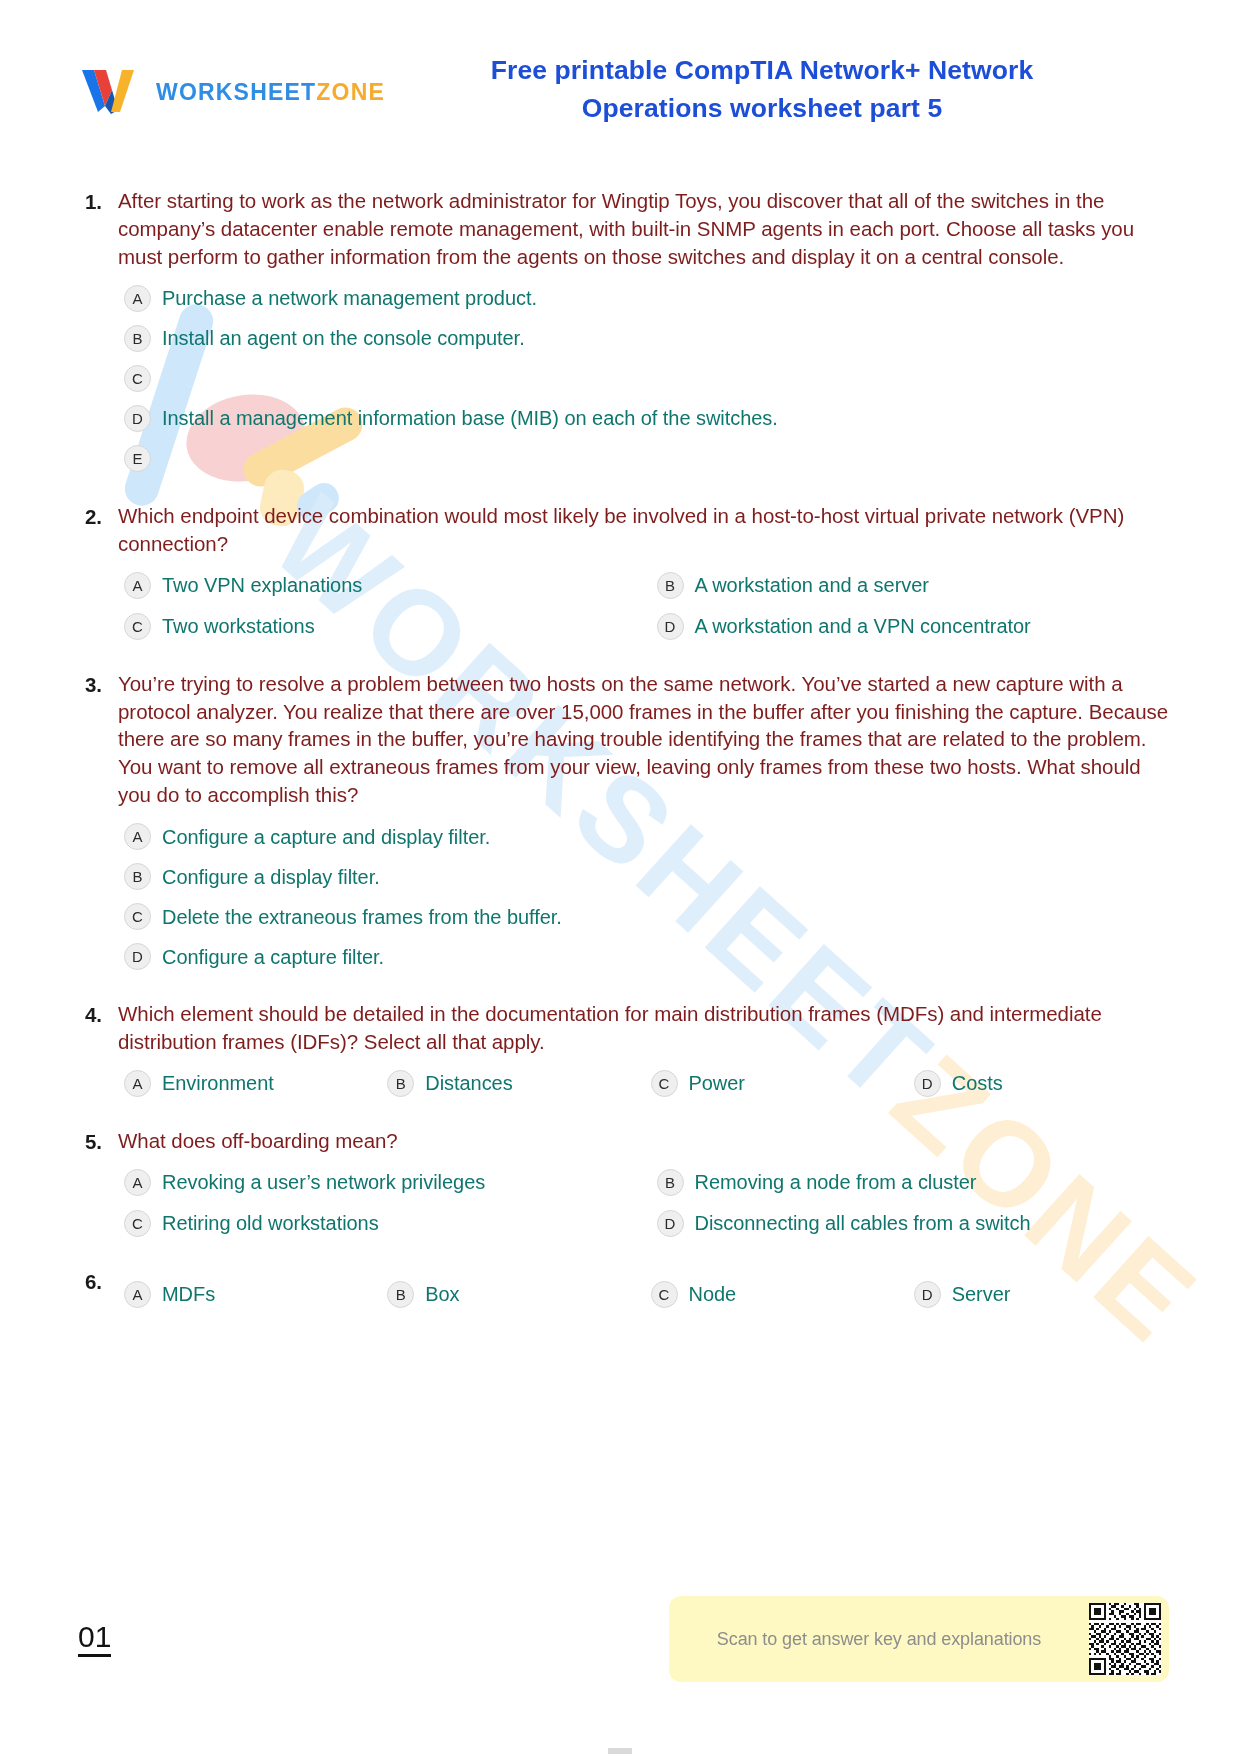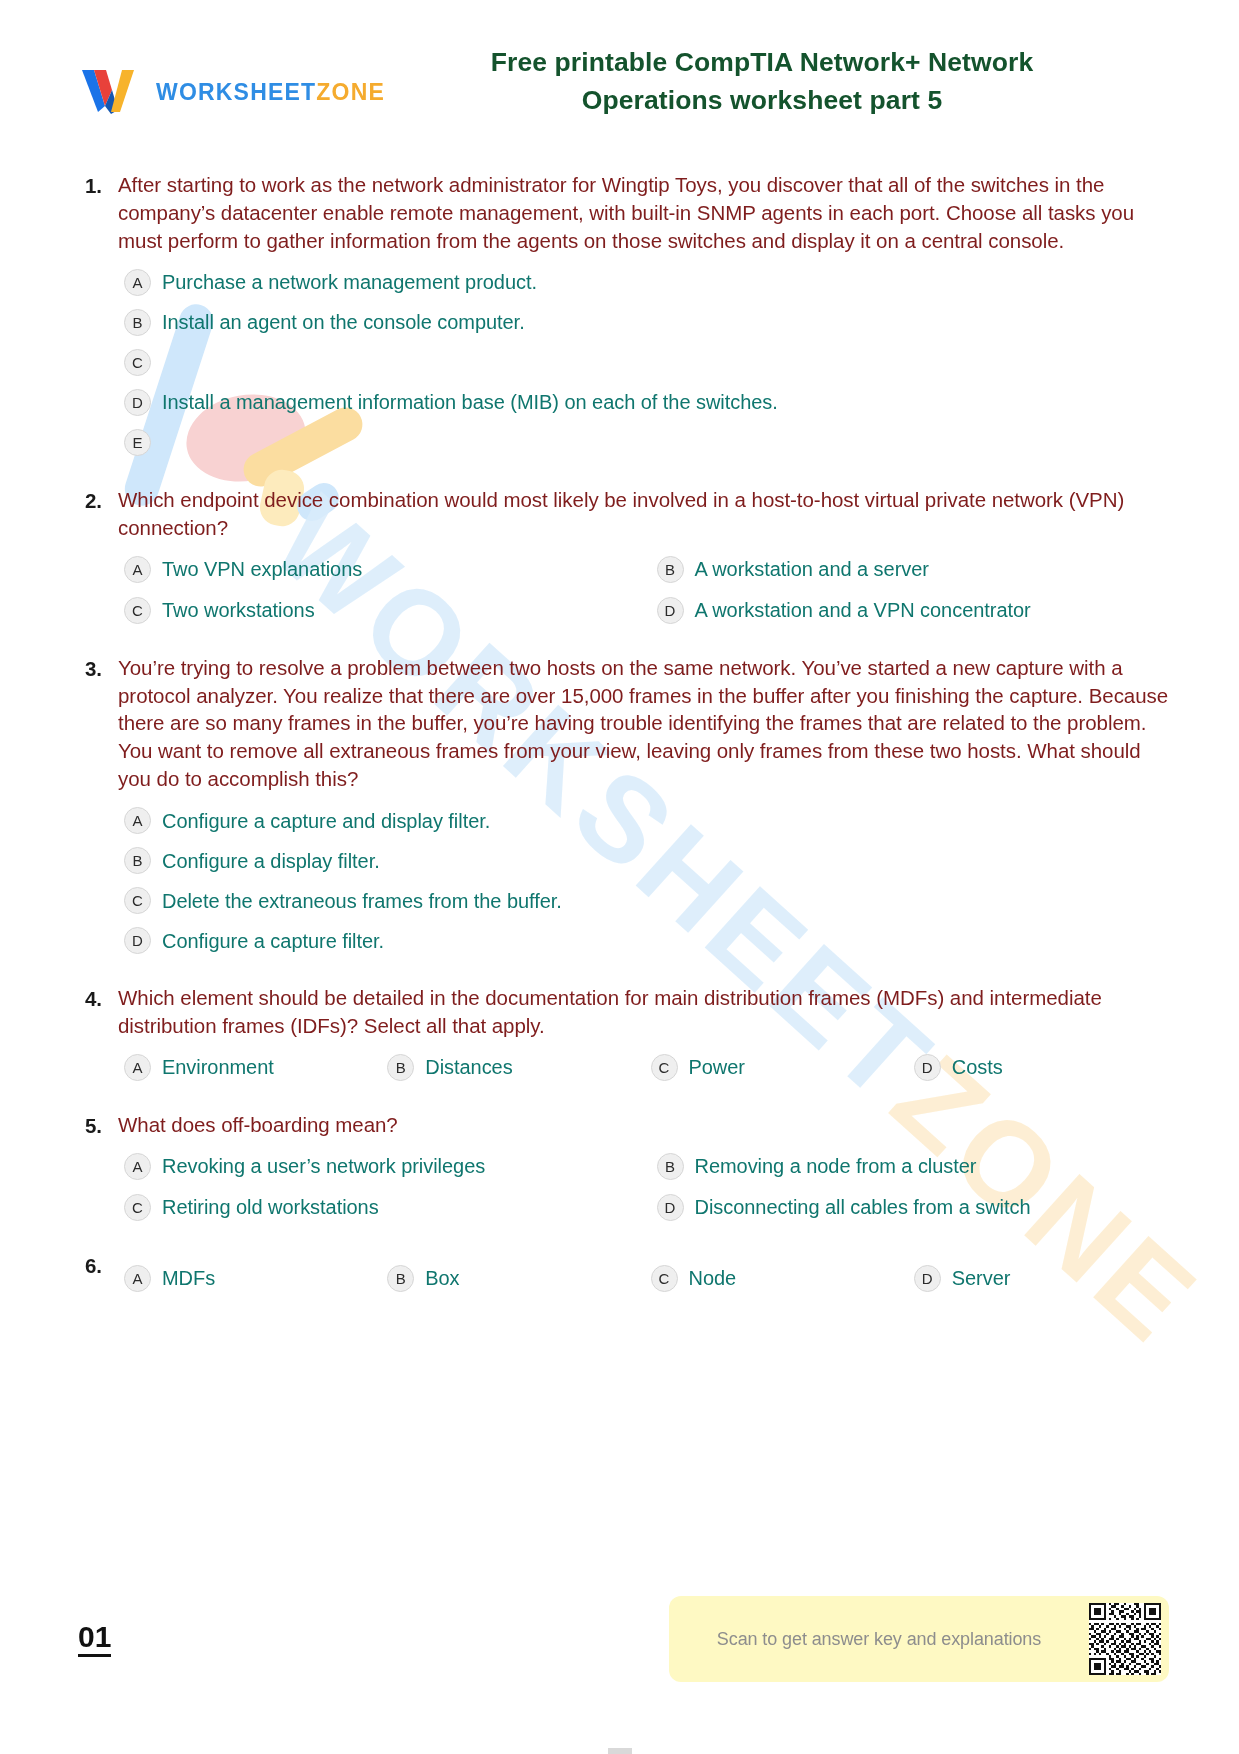--- a/index.html
+++ b/index.html
@@ -118,25 +118,25 @@
   }
   .brand-text .w-part { color: #2f8de4; }
   .brand-text .z-part { color: #f5ab2e; }
 
   .header-title {
     flex: 1 1 auto;
     text-align: center;
     font-size: 26.5px;
     font-weight: 700;
     line-height: 1.42;
-    color: #14532d;
+    color: #1d4ed8;
     letter-spacing: .1px;
     padding: 0 30px 0 0;
     max-width: 640px;
-    margin: 0 auto;
+    margin: 8px auto;
   }
 
   
   .content {
     position: relative;
     z-index: 2;
     padding: 52px 70px 0 78px;
   }
 
   .question {
@@ -218,21 +218,21 @@
     left: 0; right: 0;
     bottom: 72px;
     z-index: 2;
     display: flex;
     align-items: center;
     padding: 0 70px 0 78px;
   }
 
   .page-number {
     font-size: 30px;
-    font-weight: 700;
+    font-weight: 400;
     color: #111;
     border-bottom: 3px solid #111;
     padding-bottom: 2px;
     line-height: 1;
     letter-spacing: 0px;
   }
 
   .scan-box {
     margin-left: auto;
     width: 500px;

